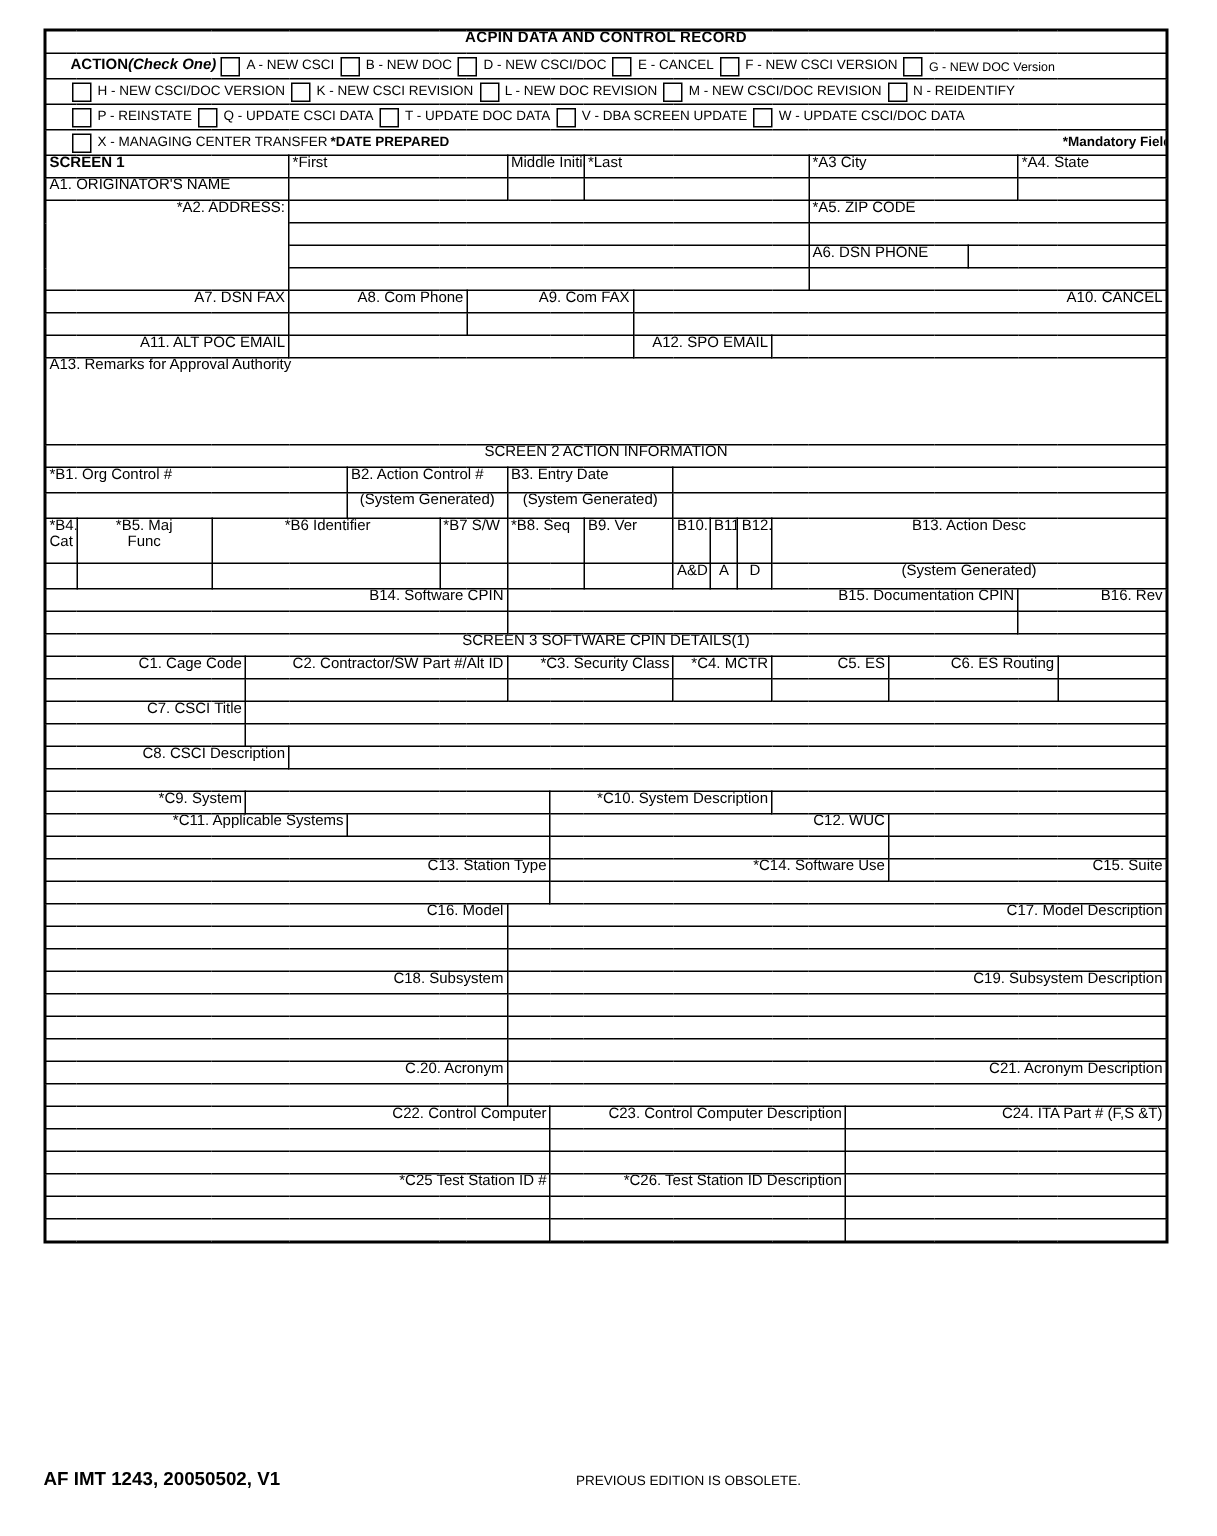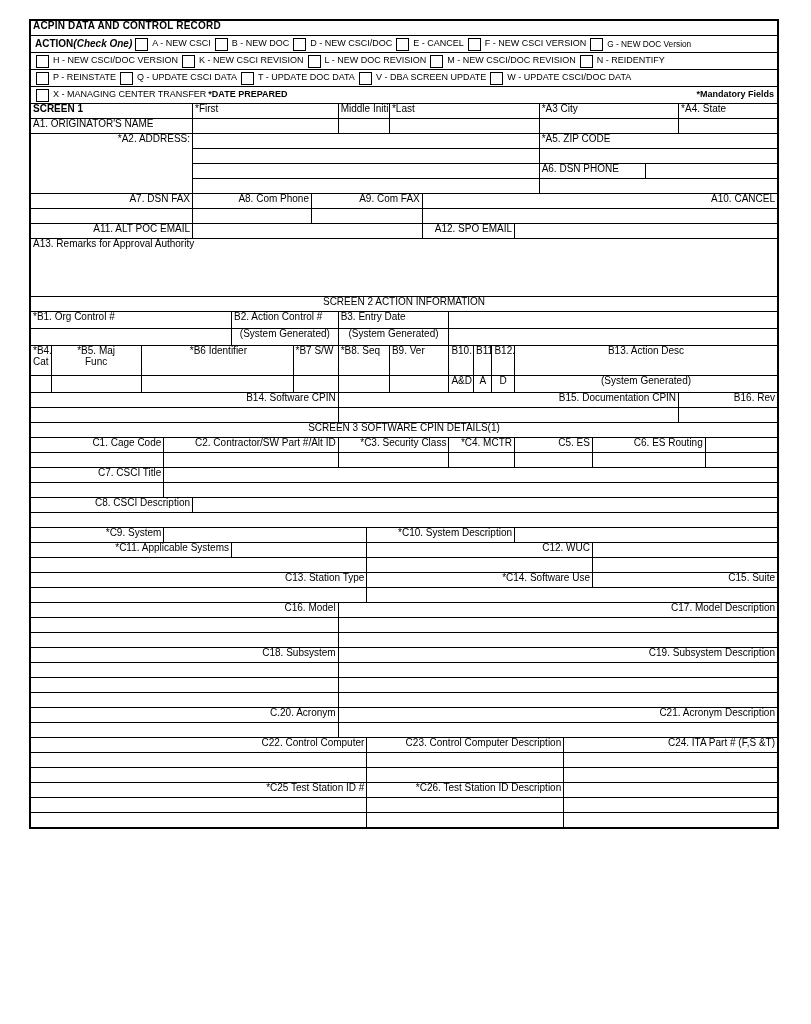--- a/index.html
+++ b/index.html
@@ -43,21 +43,21 @@
     vertical-align: top;
     height: 15px;
     box-sizing: border-box;
     overflow: hidden;
     white-space: nowrap;
   }
   td.nbt { border-top: none; margin-left: 46px; }
   td.nbb { border-bottom: none; }
 
   .title-row td {
-    text-align: left;
+    text-align: center;
     font-weight: bold;
     font-size: 13.5px;
     height: 21px;
     padding-top: 3px;
     letter-spacing: 0.2px;
   }
   .sec-hdr {
     text-align: center;
     font-size: 11px;
     padding-top: 2px;
@@ -77,20 +77,21 @@
   
   .act-cell {
     padding: 0 2px;
     height: 16px;
   }
   .act-flow {
     display: flex;
     align-items: center;
     height: 16px;
     width: 100%;
+    margin-left: 12px;
   }
   .cbox {
     display: inline-block;
     width: 13px;
     height: 13px;
     border: 1px solid #000;
     background: #fff;
     flex: 0 0 auto;
     margin: 0 3px;
     box-sizing: border-box;
@@ -503,14 +504,18 @@
       <tr>
         <td colspan="10" class="h22"></td>
         <td colspan="8" class="h22"></td>
         <td colspan="7" class="h22"></td>
       </tr>
 
     </tbody>
       </table>
   </div>
 
+  <div class="footer">
+    <div class="footer-left">AF IMT 1243, 20050502, V1</div>
+    <div class="footer-center">PREVIOUS EDITION IS OBSOLETE.</div>
+  </div>
 
 </div>
 
 </body></html>

